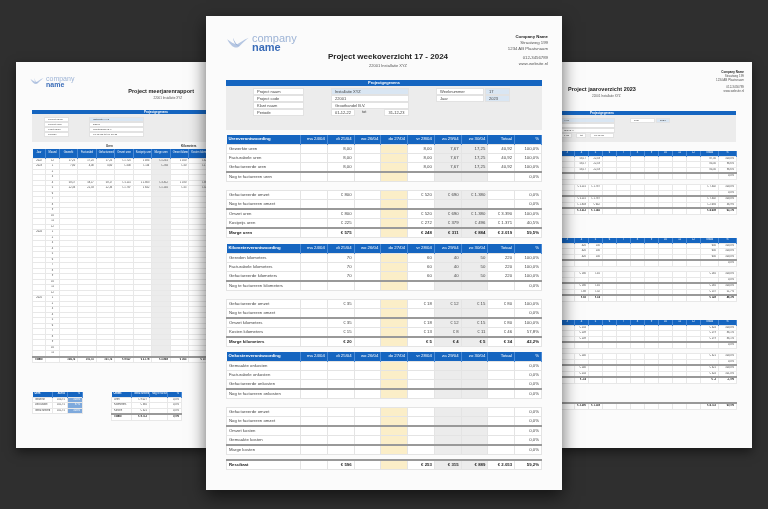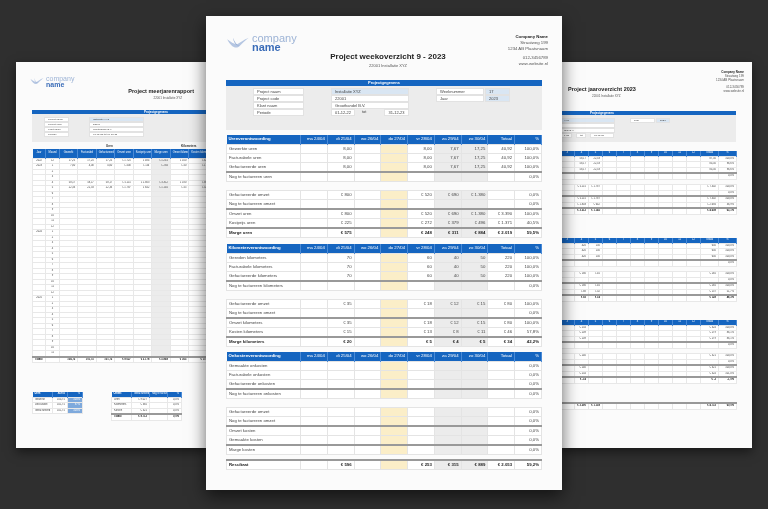--- a/index.html
+++ b/index.html
@@ -1187,21 +1187,21 @@
   <div class="logo" style="left:20px; top:18px;">
     <svg width="24" height="15" viewBox="0 0 28 18">
       <path d="M1 4 C6 14 12 16 16 12 C20 8 24 4 27 2 C20 5 16 8 13 10 C9 10 5 7 1 4Z" fill="#b5c6e2"></path>
       <path d="M8 2 C10 8 13 11 16 12 C13 12 9 9 8 2Z" fill="#8ea8d2"></path>
     </svg>
     <div style="margin-left:2px;">
       <div class="word w1" style="font-size:11px;">company</div>
       <div class="word w2" style="font-size:11px;">name</div>
     </div>
   </div>
-  <div class="title" style="left:112px; top:36px; font-size:8px; width:140px;">Project weekoverzicht 9 - 2023</div>
+  <div class="title" style="left:112px; top:36px; font-size:8px; width:140px;">Project weekoverzicht 17 - 2024</div>
   <div class="subtitle" style="left:112px; top:47px; font-size:4px; width:140px;">22001 Installatie XYZ</div>
   <div class="company" style="right:14px; top:18px; font-size:4.3px;">
     <div class="cname">Company Name</div>
     <div>Straatweg 199</div>
     <div>1234 AB Plaatsnaam</div>
     <div style="margin-top:4px;">012-3456789</div>
     <div>www.website.nl</div>
   </div>
 
   <div class="sect-bar" style="left:20px; top:64px; width:316px; height:6px; font-size:4px; line-height:6px;">Projectgegevens</div>

